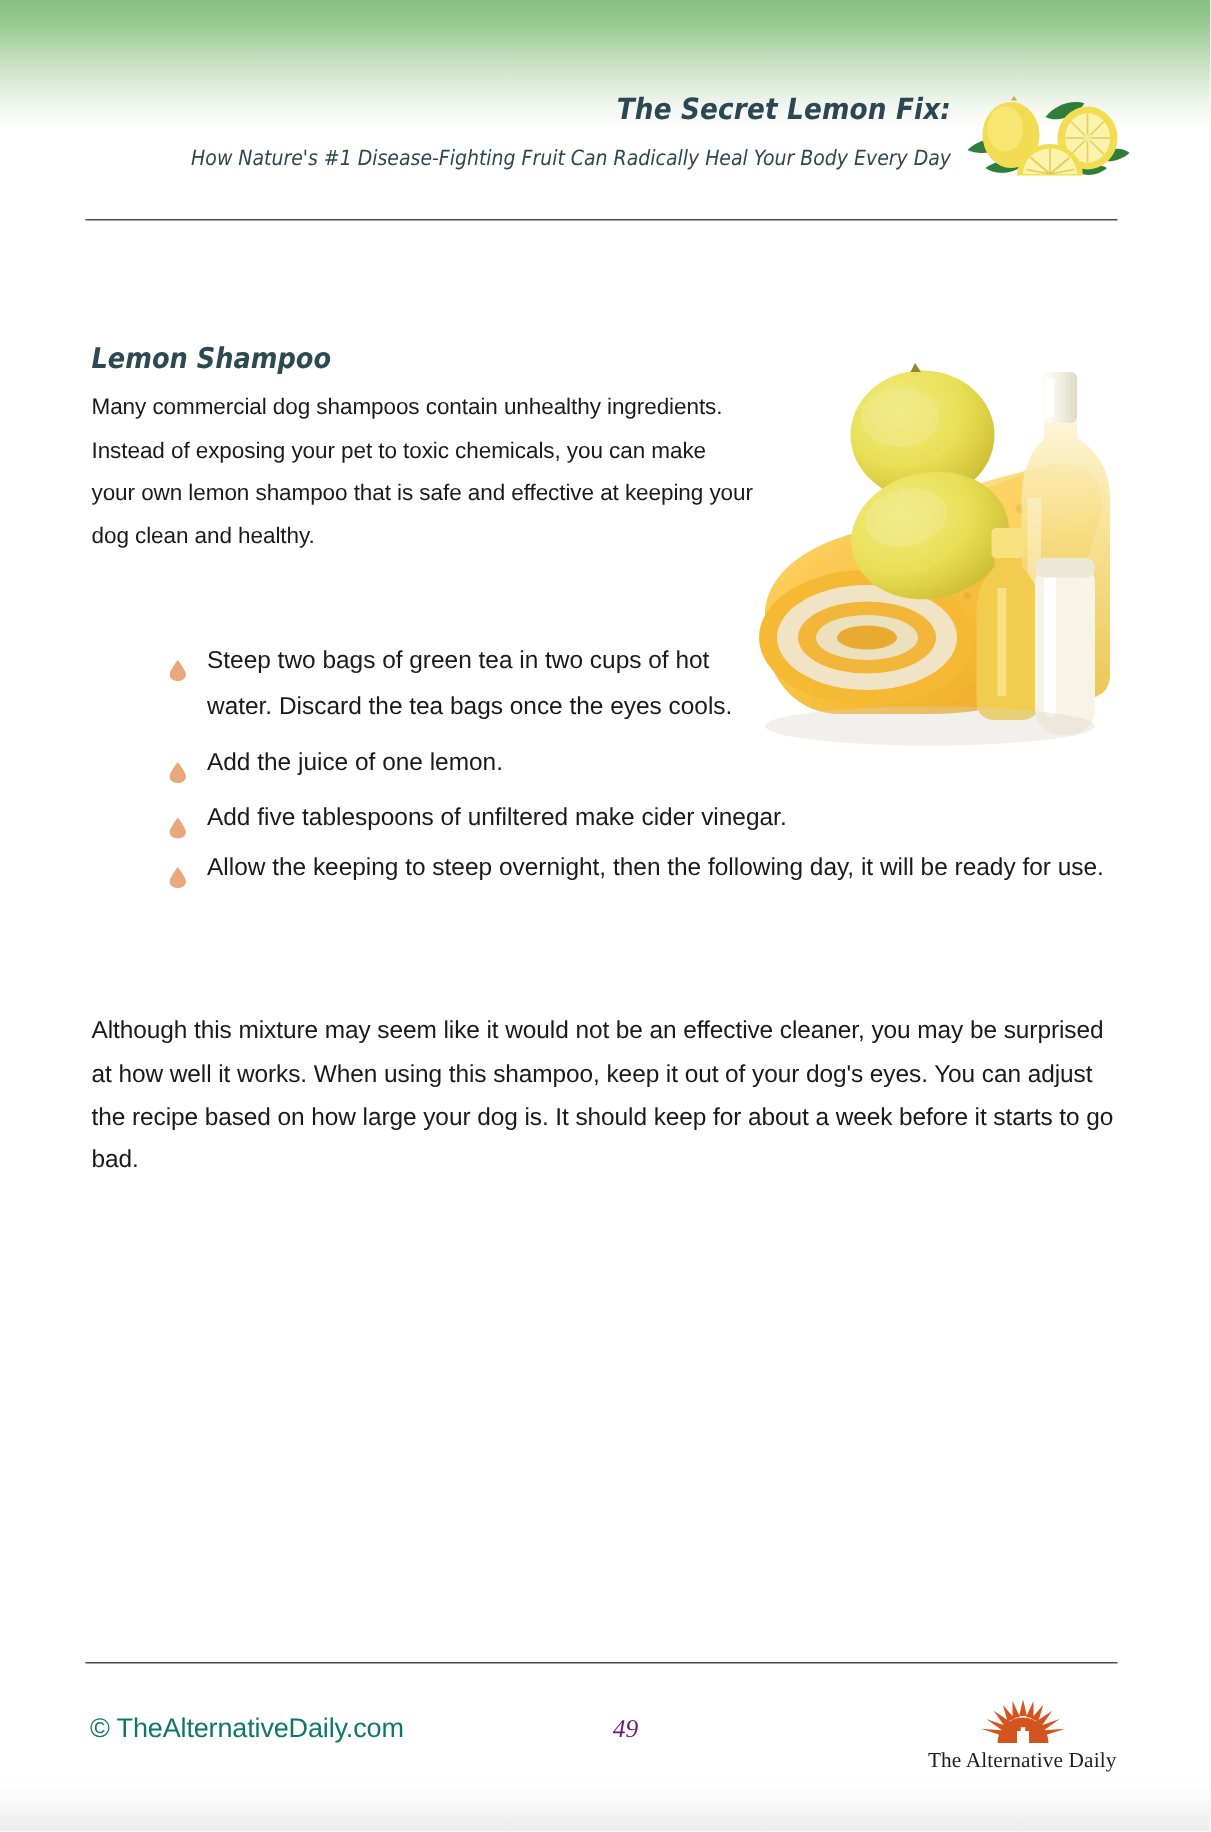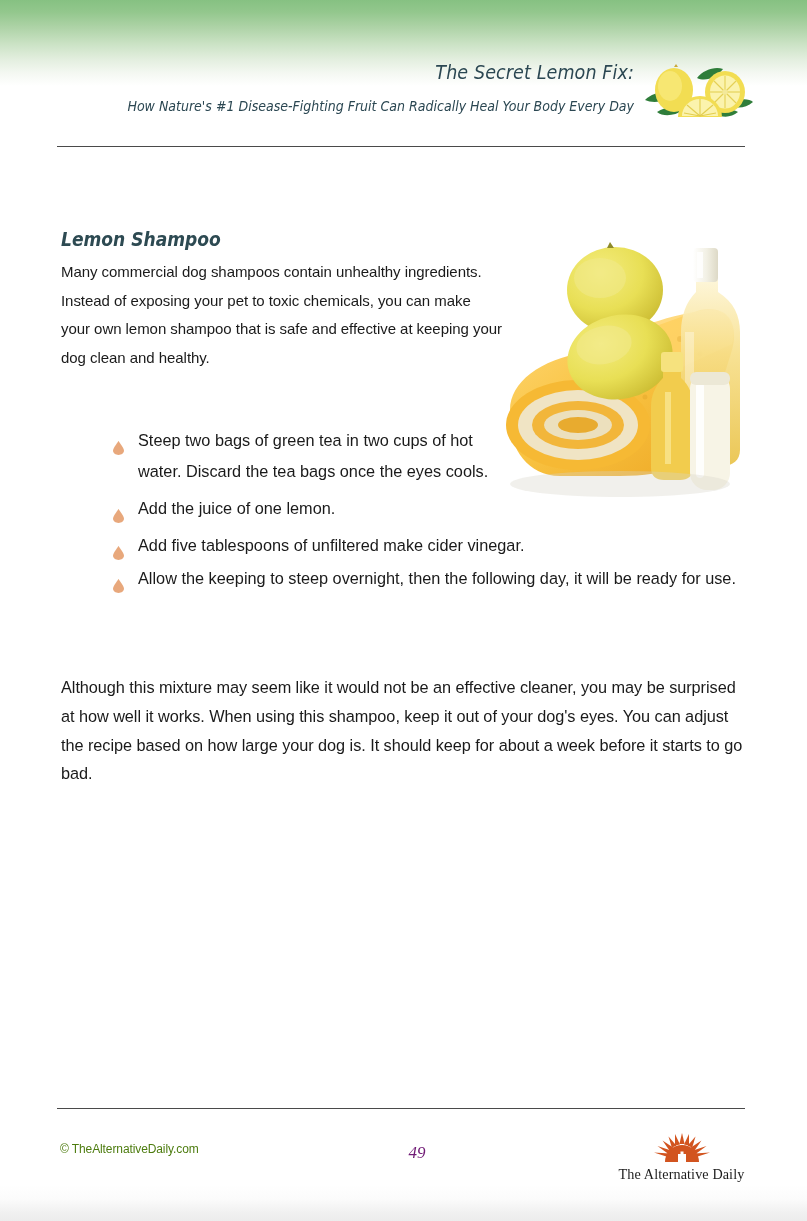--- a/index.html
+++ b/index.html
@@ -61,21 +61,21 @@
     position: absolute;
     right: 111px;
     top: 0;
     text-align: right;
     color: #2d4a52;
   }
   .header-title {
     font-family: "Liberation Sans Narrow", "DejaVu Sans Condensed", "Liberation Sans", sans-serif;
     font-size: 19.5px;
     font-style: italic;
-    font-weight: normal;
+    font-weight: bold;
     letter-spacing: 0.1px;
     line-height: 22px;
     color: #2b4752;
     white-space: nowrap;
   }
   .header-sub {
     font-family: "Liberation Sans Narrow", "DejaVu Sans Condensed", "Liberation Sans", sans-serif;
     font-size: 14px;
     font-style: italic;
     font-weight: normal;
@@ -183,22 +183,22 @@
     position: absolute;
     left: 57px;
     top: 1133px;
     width: 688px;
     height: 56px;
   }
   .footer-copyright {
     position: absolute;
     left: 3px;
     top: 9px;
-    font-size: 12px;
-    color: #4d7c0f;
+    font-size: 18px;
+    color: #0f766e;
     letter-spacing: -0.1px;
     white-space: nowrap;
   }
   .footer-pagenum {
     position: absolute;
     left: 330px;
     top: 10px;
     width: 60px;
     text-align: center;
     font-family: "Liberation Serif", serif;

